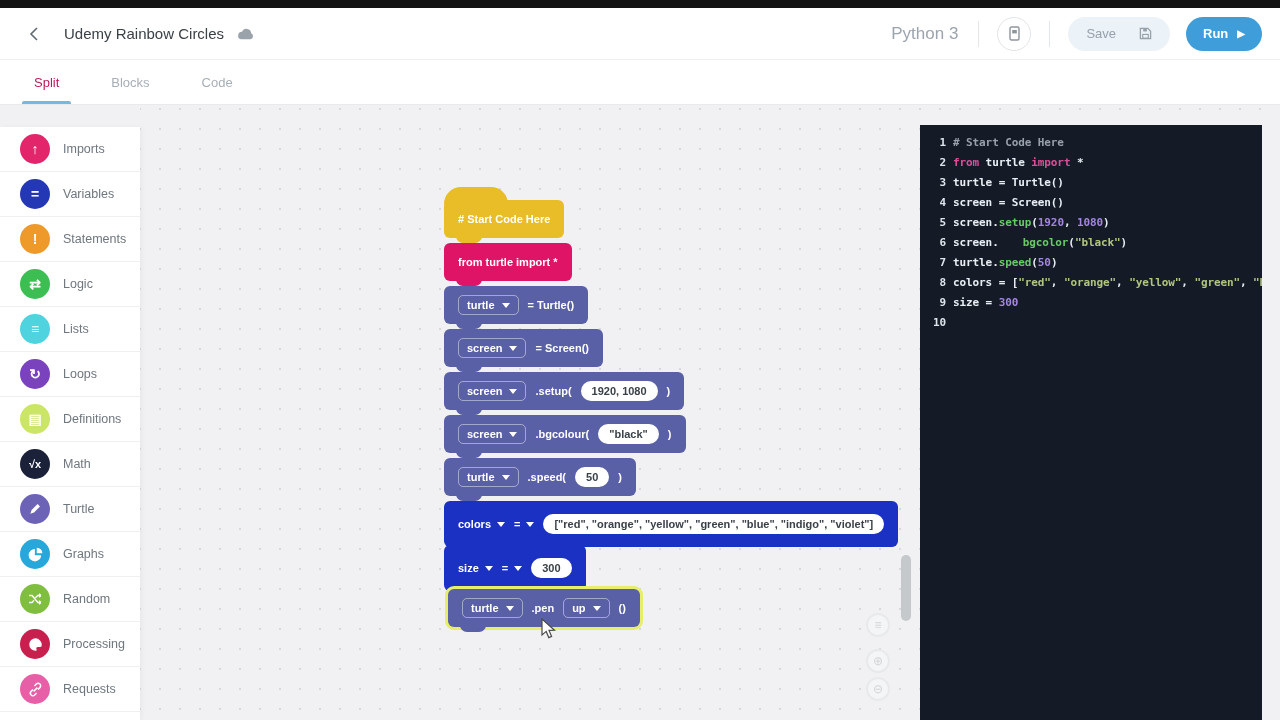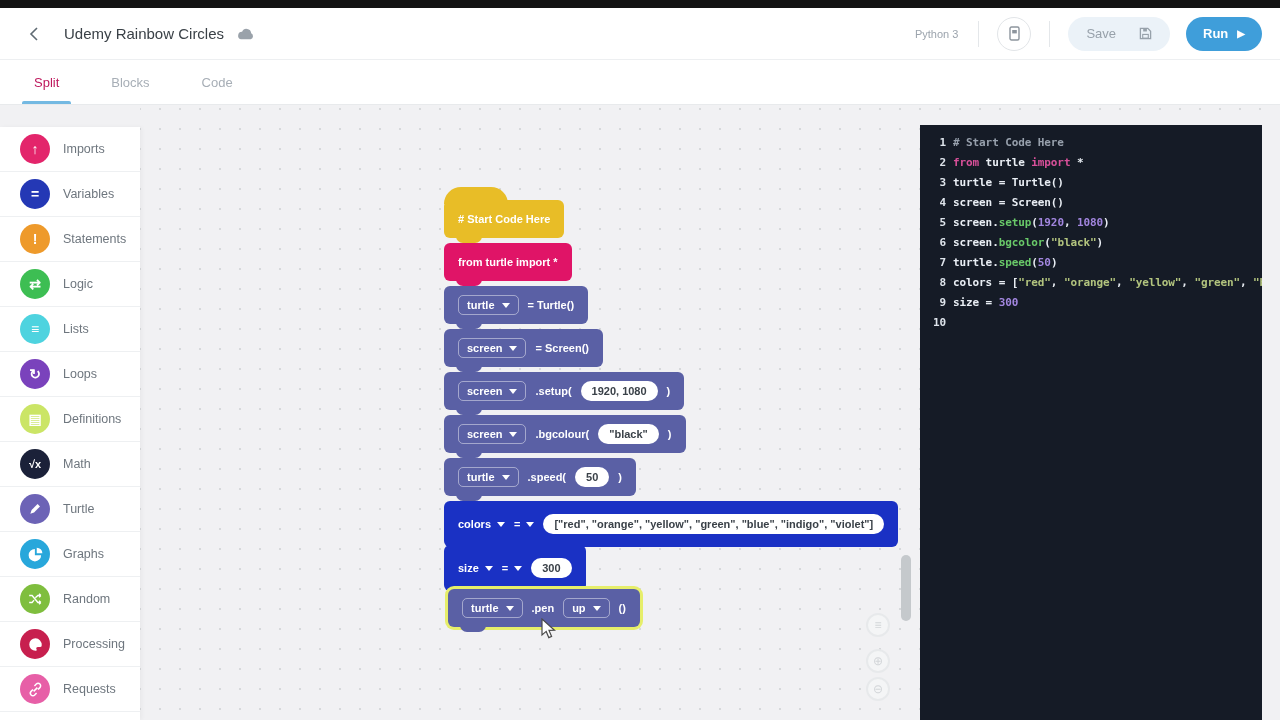--- a/index.html
+++ b/index.html
@@ -9,21 +9,21 @@
 
   
   .topbar { height:8px; background:#131313; }
 
   
   .header { height:52px; background:#fff; display:flex; align-items:center; padding:0 18px 0 20px; border-bottom:1px solid #EDEFF1; }
   .back-btn { width:28px; height:28px; display:flex; align-items:center; justify-content:center; cursor:pointer; }
   .doc-title { margin-left:16px; font-size:15px; color:#3A4147; }
   .cloud { margin-left:12px; display:flex; align-items:center; }
   .header-spacer { flex:1; }
-  .lang-label { font-size:11px; color:#9CA4AD; margin-right:20px; }
+  .lang-label { font-size:17px; color:#9CA4AD; margin-right:20px; }
   .vline { width:1px; height:26px; background:#E4E7EA; margin-right:18px; }
   .device-btn { width:34px; height:34px; border-radius:50%; border:1px solid #E2E5E8; display:flex; align-items:center; justify-content:center; margin-right:18px; background:#fff; }
   .save-btn { height:34px; border-radius:17px; background:#EBF2F8; display:flex; align-items:center; gap:23px; padding:0 18px; font-size:13px; color:#97A1AA; cursor:pointer; }
   .run-btn { height:34px; border-radius:17px; background:#3F9EDA; display:flex; align-items:center; gap:9px; padding:0 17px; font-size:13px; color:#fff; font-weight:bold; margin-left:16px; cursor:pointer; }
   .run-play { font-size:10px; line-height:1; }
 
   
   .tabbar { height:45px; background:#fff; border-bottom:1px solid #E8EAEC; display:flex; align-items:center; padding-left:34px; gap:52px; }
   .tab { font-size:13px; color:#A7AEB6; position:relative; height:100%; display:flex; align-items:center; cursor:pointer; }
   .tab.active { color:#be185d; }
@@ -286,20 +286,20 @@
           <span class="sb-label">Requests</span>
         </div>
       </div>
 
     <div class="code-panel" id="code-panel" style="background: rgb(21, 27, 38);">
         <div class="code-line"><span class="code-ln" style="color: rgb(223, 229, 236);">1</span><span><span style="color: rgb(151, 160, 172);"># Start Code Here</span></span></div>
         <div class="code-line"><span class="code-ln" style="color: rgb(223, 229, 236);">2</span><span><span style="color: rgb(217, 80, 154);">from</span><span style="color: rgb(233, 238, 244);"> turtle </span><span style="color: rgb(217, 80, 154);">import</span><span style="color: rgb(233, 238, 244);"> *</span></span></div>
         <div class="code-line"><span class="code-ln" style="color: rgb(223, 229, 236);">3</span><span><span style="color: rgb(233, 238, 244);">turtle = Turtle()</span></span></div>
         <div class="code-line"><span class="code-ln" style="color: rgb(223, 229, 236);">4</span><span><span style="color: rgb(233, 238, 244);">screen = Screen()</span></span></div>
         <div class="code-line"><span class="code-ln" style="color: rgb(223, 229, 236);">5</span><span><span style="color: rgb(233, 238, 244);">screen.</span><span style="color: rgb(105, 201, 105);">setup</span><span style="color: rgb(233, 238, 244);">(</span><span style="color: rgb(162, 134, 223);">1920</span><span style="color: rgb(233, 238, 244);">, </span><span style="color: rgb(162, 134, 223);">1080</span><span style="color: rgb(233, 238, 244);">)</span></span></div>
-        <div class="code-line"><span class="code-ln" style="color: rgb(223, 229, 236);">6</span><span><span style="color: rgb(233, 238, 244);">screen.</span><span style="color: rgb(105, 201, 105);">bgcolor</span><span style="color: rgb(233, 238, 244);">(</span><span style="color: rgb(178, 196, 126);">"black"</span><span style="color: rgb(233, 238, 244);">)</span></span></div>
+        <div class="code-line"><span class="code-ln" style="color: rgb(223, 229, 236);">6</span><span><span style="color: rgb(233, 238, 244);">screen.</span><span style="color: rgb(105, 201, 105); margin-left: 24px;">bgcolor</span><span style="color: rgb(233, 238, 244);">(</span><span style="color: rgb(178, 196, 126);">"black"</span><span style="color: rgb(233, 238, 244);">)</span></span></div>
         <div class="code-line"><span class="code-ln" style="color: rgb(223, 229, 236);">7</span><span><span style="color: rgb(233, 238, 244);">turtle.</span><span style="color: rgb(105, 201, 105);">speed</span><span style="color: rgb(233, 238, 244);">(</span><span style="color: rgb(162, 134, 223);">50</span><span style="color: rgb(233, 238, 244);">)</span></span></div>
         <div class="code-line"><span class="code-ln" style="color: rgb(223, 229, 236);">8</span><span><span style="color: rgb(233, 238, 244);">colors = [</span><span style="color: rgb(178, 196, 126);">"red"</span><span style="color: rgb(233, 238, 244);">, </span><span style="color: rgb(178, 196, 126);">"orange"</span><span style="color: rgb(233, 238, 244);">, </span><span style="color: rgb(178, 196, 126);">"yellow"</span><span style="color: rgb(233, 238, 244);">, </span><span style="color: rgb(178, 196, 126);">"green"</span><span style="color: rgb(233, 238, 244);">, </span><span style="color: rgb(178, 196, 126);">"blue"</span></span></div>
         <div class="code-line"><span class="code-ln" style="color: rgb(223, 229, 236);">9</span><span><span style="color: rgb(233, 238, 244);">size = </span><span style="color: rgb(162, 134, 223);">300</span></span></div>
         <div class="code-line"><span class="code-ln" style="color: rgb(223, 229, 236);">10</span><span></span></div>
       </div>
   </div>
 </div>
 
 </body></html>

